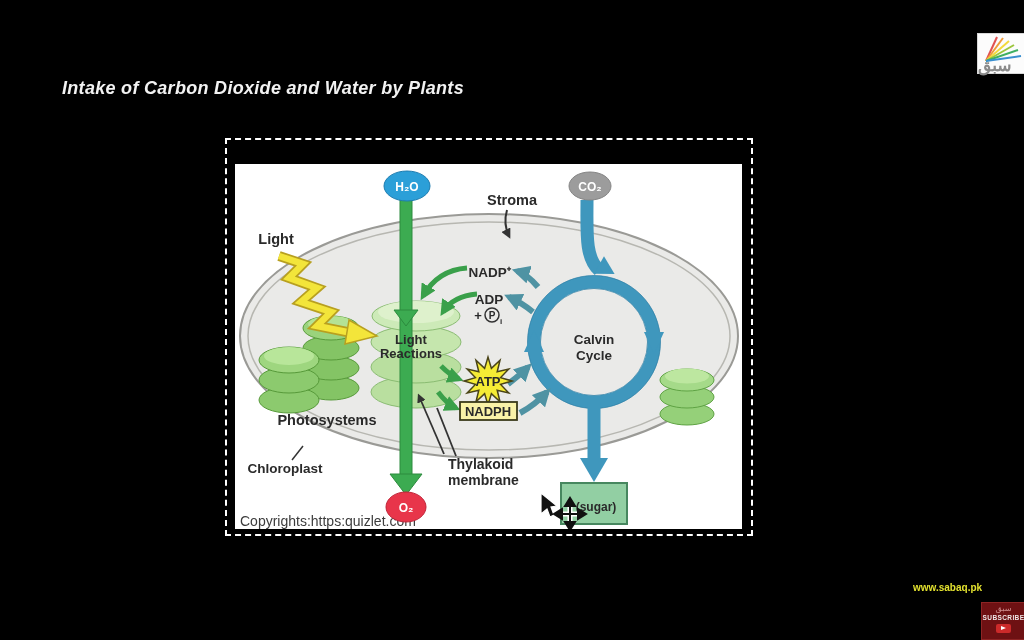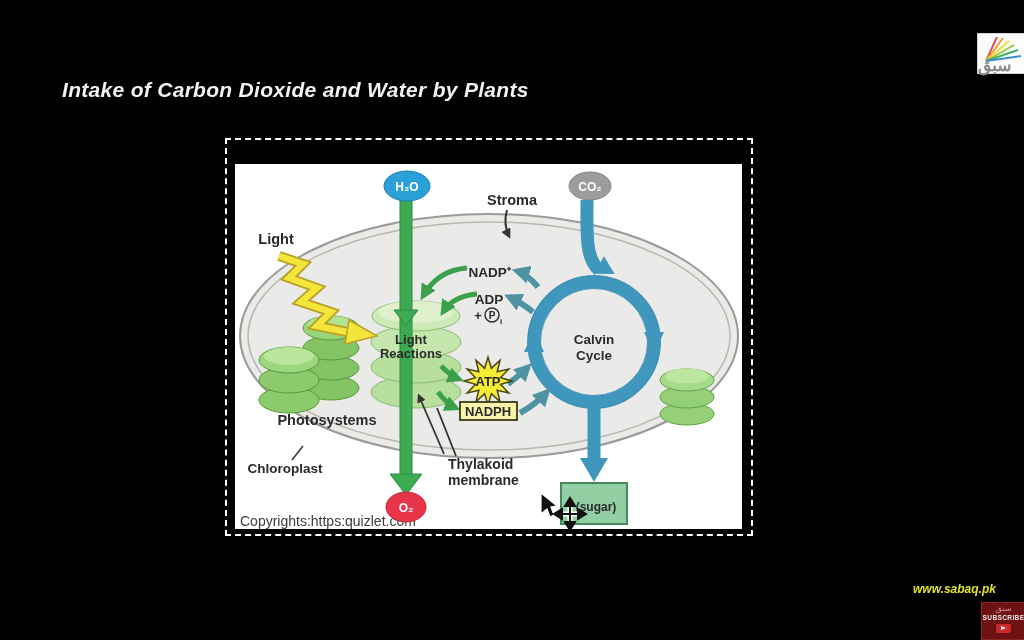--- a/index.html
+++ b/index.html
@@ -1,30 +1,30 @@
 <!DOCTYPE html>
 <html><head>
 <meta charset="utf-8">
 <style>
   html,body{margin:0;padding:0;background:#000;}
   .stage{position:relative;width:1024px;height:640px;background:#000;overflow:hidden;
          font-family:"Liberation Sans",sans-serif;}
-  .title{position:absolute;left:62px;top:78px;color:#f2f2f2;font-size:21px;
+  .title{position:absolute;left:62px;top:78px;color:#f2f2f2;font-size:18px;
          font-weight:bold;font-style:italic;letter-spacing:.3px;}
   
   .logo{position:absolute;left:977px;top:33px;width:47px;height:39px;background:#fcfcfc;
         border:1px solid #d8d8d8;}
   .logo-text{position:absolute;left:0px;bottom:-1px;font-size:17px;font-weight:bold;
              color:#8a8a8a;direction:rtl;line-height:1;}
   
   .frame{position:absolute;left:225px;top:138px;width:524px;height:394px;
          border:2px dashed #ffffff;}
   .panel{position:absolute;left:8px;top:24px;width:507px;height:365px;background:#ffffff;}
   
-  .wm-url{position:absolute;left:913px;top:582px;color:#e2e12f;font-size:12px;font-weight:bold;font-style:italic;}
+  .wm-url{position:absolute;left:913px;top:582px;color:#e2e12f;font-size:10px;font-weight:bold;}
   .badge{position:absolute;left:981px;top:602px;width:43px;height:36px;background:#6e1113;
          border:1px solid #8d2424;overflow:hidden;text-align:center;}
   .badge-urdu{font-size:8px;color:#cf8e8e;direction:rtl;line-height:10px;margin-top:1px;}
   .badge-sub{font-size:6.5px;font-weight:bold;color:#f0e8e8;letter-spacing:.4px;line-height:8px;}
   .badge-icon{width:15px;height:9px;background:#cc2a2a;margin:2px auto 0;position:relative;border-radius:2px;}
   .badge-icon .tri{position:absolute;left:5px;top:2px;width:0;height:0;
                    border-left:5px solid #fff;border-top:2.5px solid transparent;border-bottom:2.5px solid transparent;}
   
   text{font-family:"Liberation Sans",sans-serif;}
   .tb{font-weight:bold;fill:#2a2a2a;}

